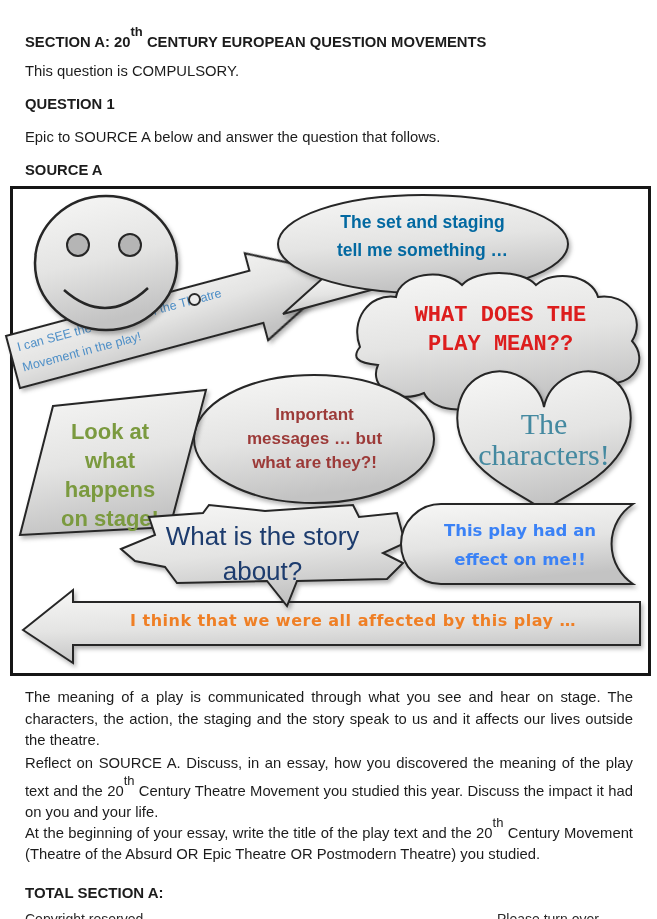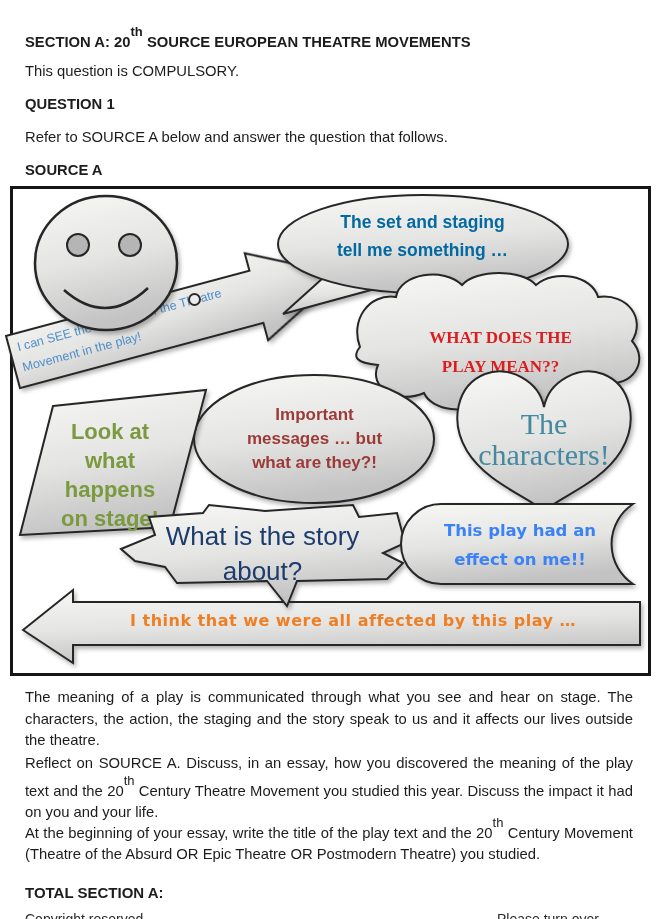--- a/index.html
+++ b/index.html
@@ -20,22 +20,22 @@
     border:3px solid #161616;background:#ffffff;position:absolute;
   }
   .shp{position:absolute;overflow:visible;
        filter:drop-shadow(2.5px 3px 2px rgba(40,40,40,0.35));}
   .shp path,.shp ellipse,.shp polygon,.shp circle{
        fill:url(#shapeGrad);stroke:#262626;stroke-width:2;}
   .fig-text{position:absolute;text-align:center;}
   .fig-text div{white-space:nowrap;}
 
   .cyan  {color:#0369a1;font-weight:bold;font-size:17.5px;line-height:28px;}
-  .redtx {color:#DD1D1D;font-weight:bold;font-size:17px;line-height:29px;
-          font-family:Liberation Serif, serif;margin-top:22px;}
+  .redtx {color:#DD1D1D;font-weight:bold;font-size:22px;line-height:29px;
+          font-family:Liberation Mono, monospace;}
   .bannerblue{color:#4E8FC7;font-size:12.5px;line-height:21px;text-align:left;}
   .green {color:#7B9A3F;font-weight:bold;font-size:22px;line-height:29px;}
   .brick {color:#9C3A38;font-weight:bold;font-size:17px;line-height:24px;}
   .teal  {color:#4489A0;font-size:30px;line-height:31px;
           font-family:"Liberation Serif",serif;}
   .navy  {color:#1D3C6E;font-size:26px;line-height:35px;
           font-family:Liberation Sans, sans-serif;}
   .purple{color:#3b82f6;font-weight:bold;font-size:16.5px;line-height:29px;
           font-family:"DejaVu Sans",sans-serif;}
   .orange{color:#EF7F25;font-weight:bold;font-size:16px;letter-spacing:0.5px;
@@ -54,27 +54,27 @@
 <svg width="0" height="0" style="position:absolute">
   <defs>
     <linearGradient id="shapeGrad" x1="0" y1="0" x2="0.25" y2="1">
       <stop offset="0" stop-color="#f7f7f6"></stop>
       <stop offset="0.55" stop-color="#e4e4e3"></stop>
       <stop offset="1" stop-color="#c3c3c3"></stop>
     </linearGradient>
   </defs>
 </svg>
 
-<div class="abs doc-text bold" style="top:26px"><span>SECTION A: 20</span><sup class="th">th</sup><span> SOURCE EUROPEAN THEATRE MOVEMENTS</span></div>
+<div class="abs doc-text bold" style="top:26px"><span>SECTION A: 20</span><sup class="th">th</sup><span> CENTURY EUROPEAN QUESTION MOVEMENTS</span></div>
 
 <div class="abs doc-text" style="top:61px">This question is COMPULSORY.</div>
 
 <div class="abs doc-text bold" style="top:94px">QUESTION 1</div>
 
-<div class="abs doc-text" style="top:127px">Refer to SOURCE A below and answer the question that follows.</div>
+<div class="abs doc-text" style="top:127px">Epic to SOURCE A below and answer the question that follows.</div>
 
 <div class="abs doc-text bold" style="top:160px">SOURCE A</div>
 
 <div id="figure">
 
   <div id="banner-group">
     <svg class="shp" style="left:0;top:0" width="340" height="94" viewBox="0 0 340 94">
       <path d="M0,20 L252,20 L252,2 L340,47 L252,92 L252,74 L0,74 Z"></path>
     </svg>
     <div class="fig-text bannerblue" style="left:8px;top:24px;width:246px">

